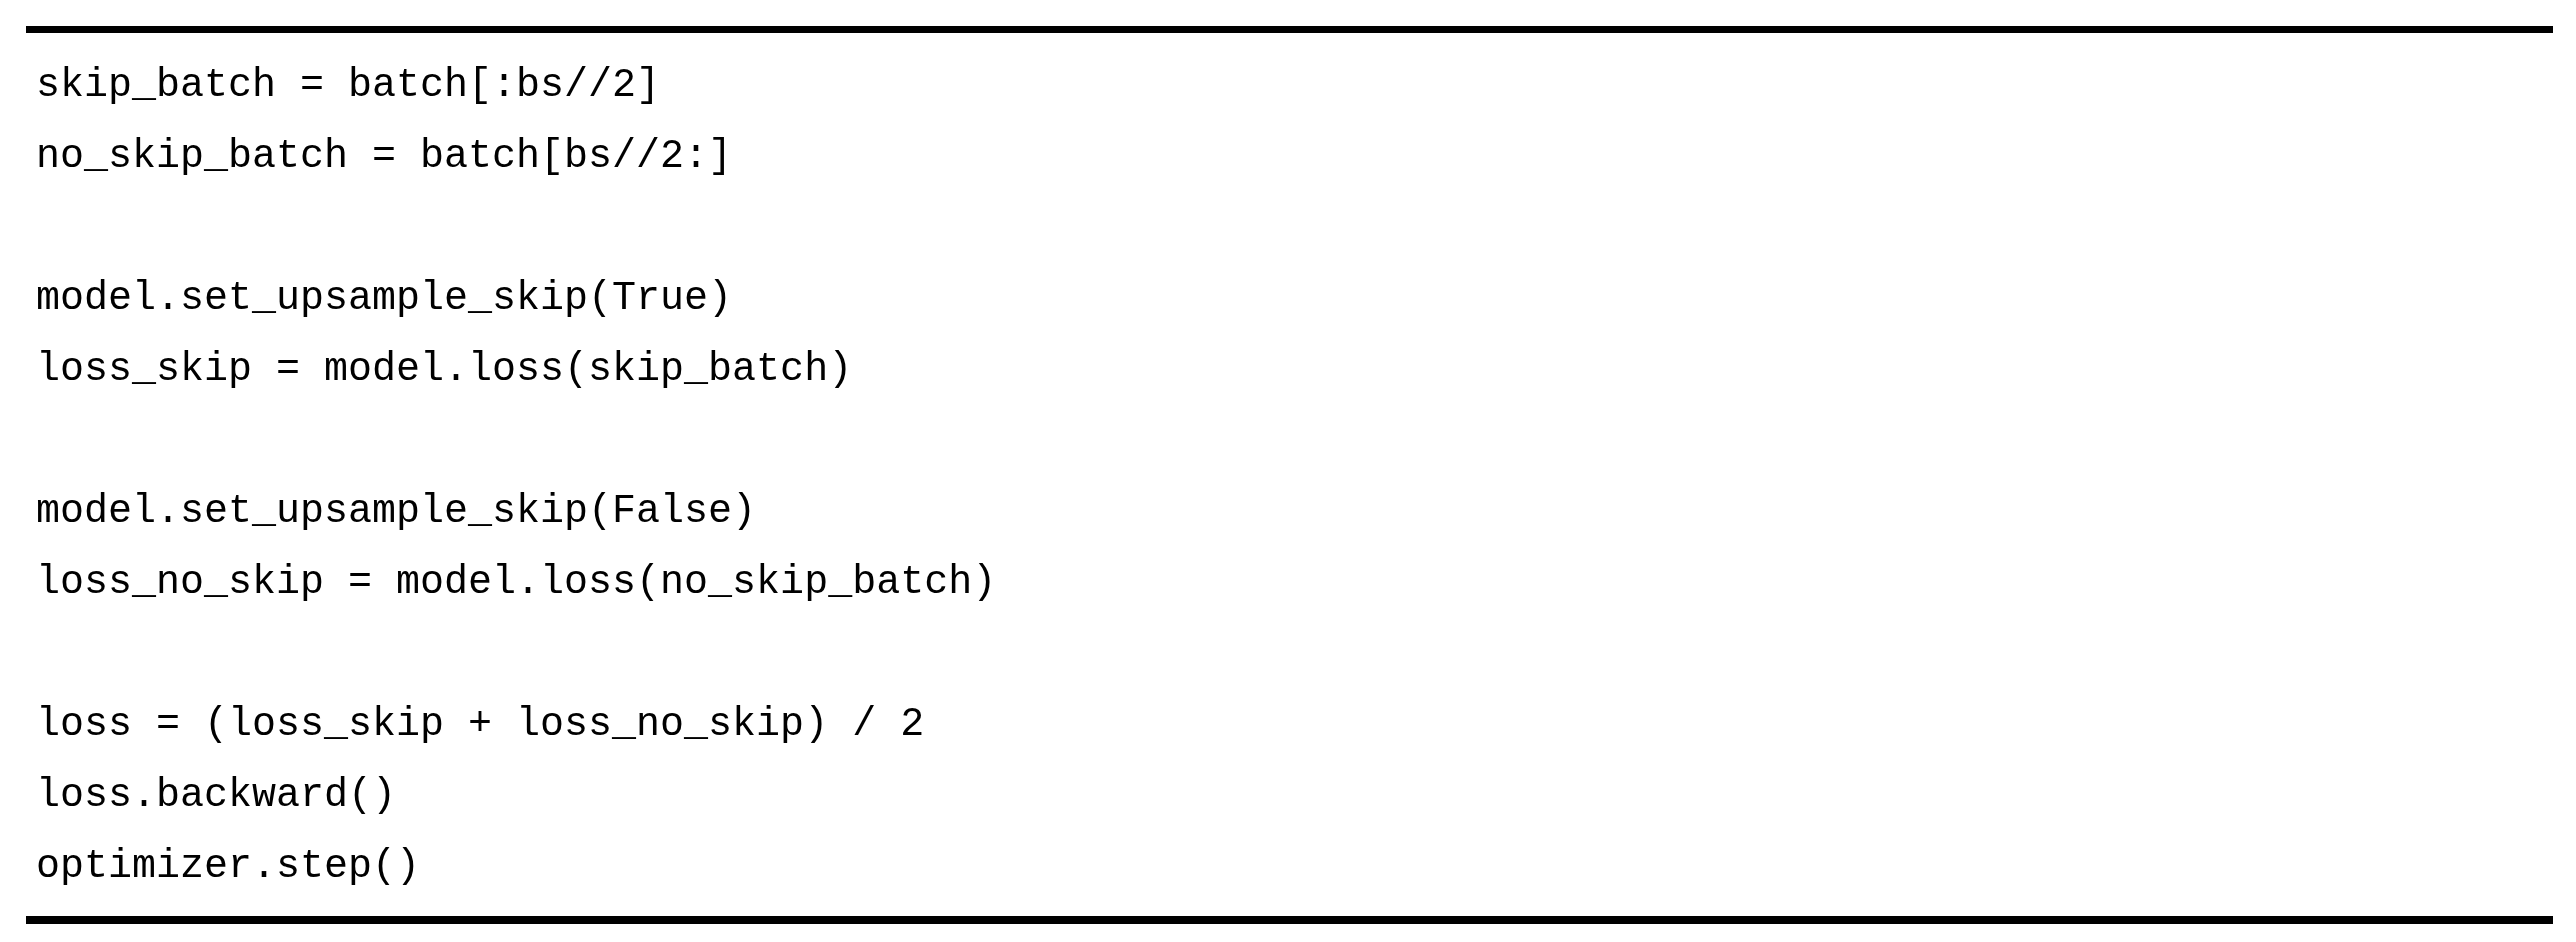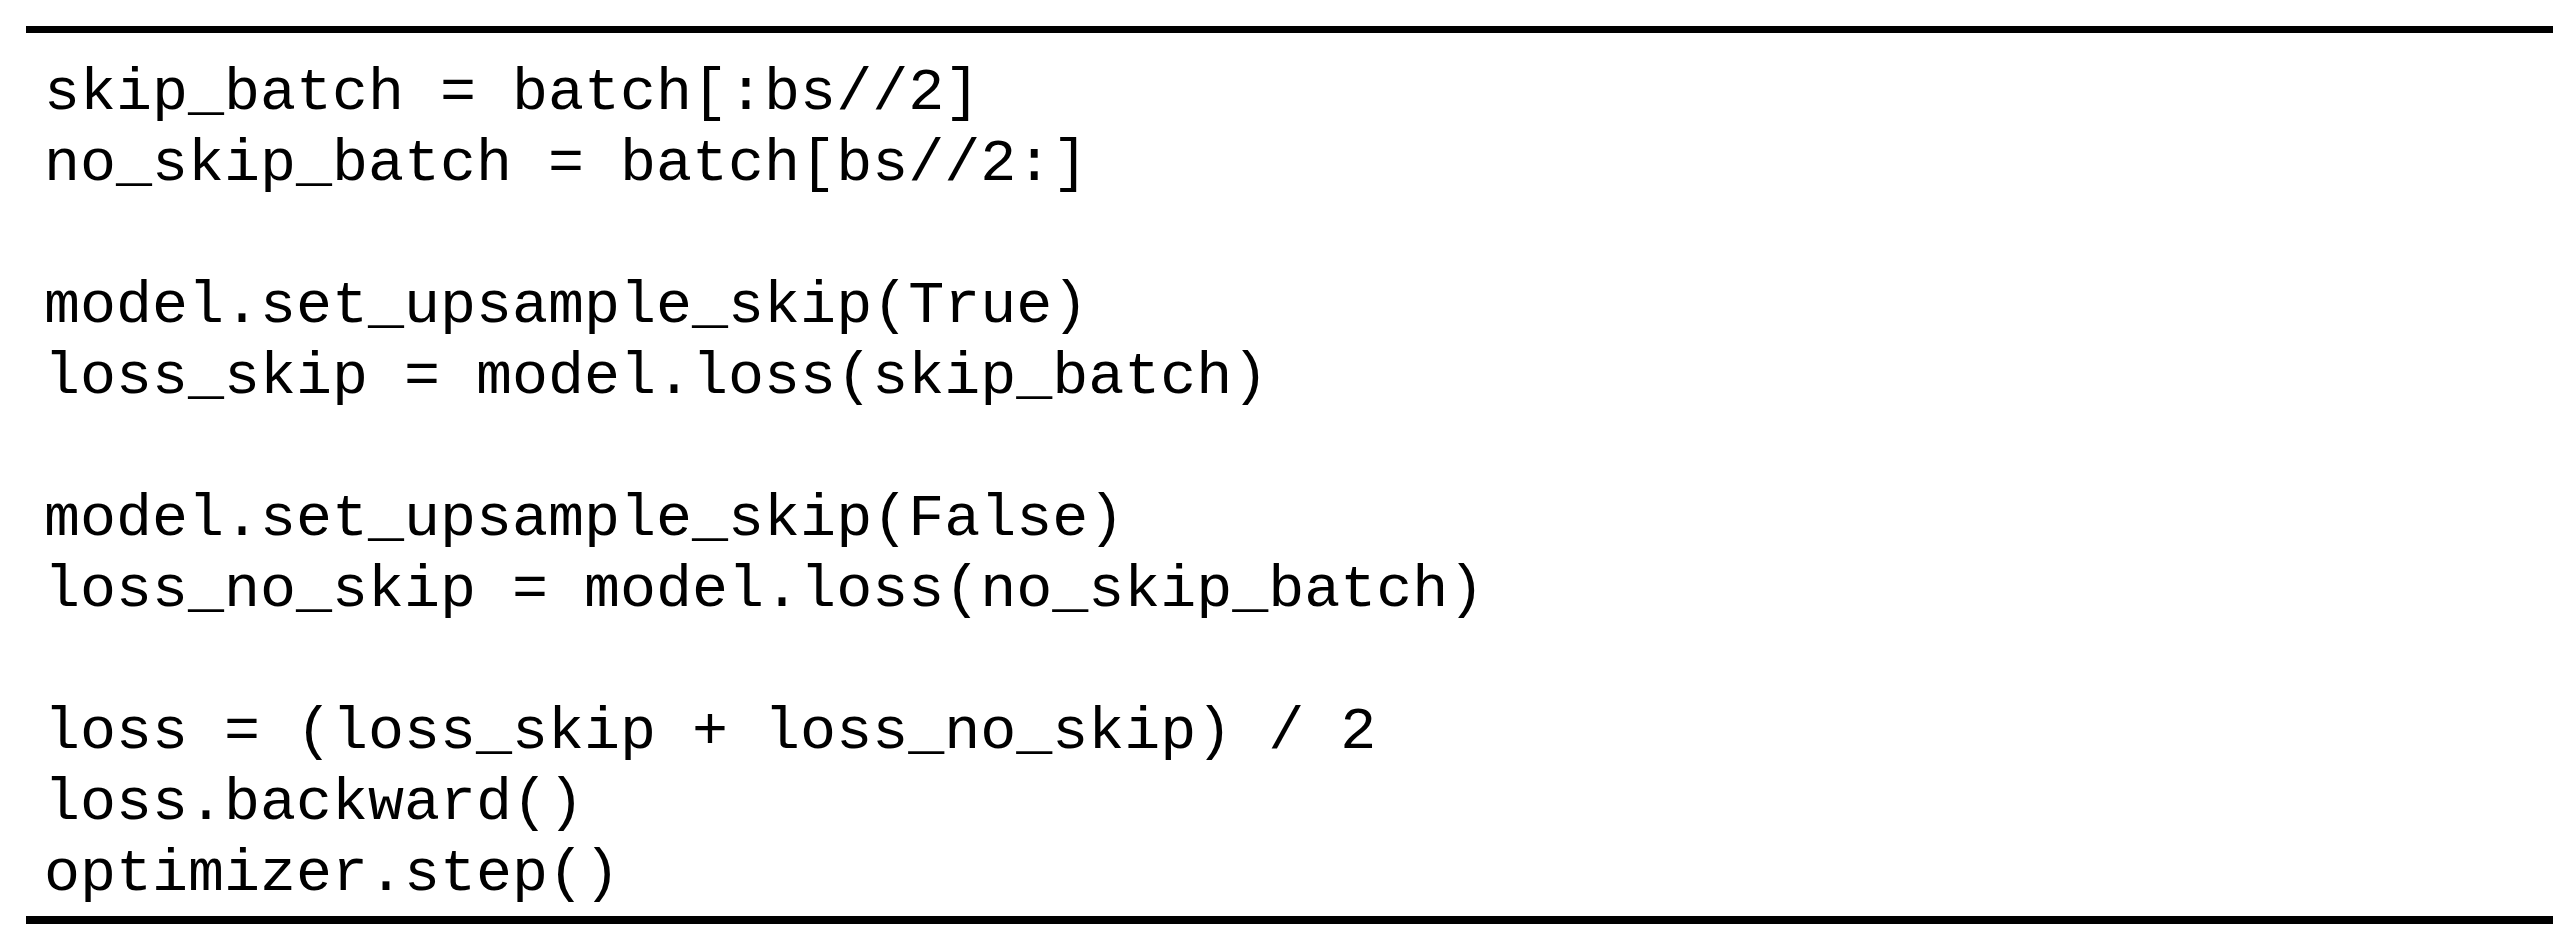--- a/index.html
+++ b/index.html
@@ -20,24 +20,24 @@
     width: 2527px;
     height: 7.7px;
     background: #000000;
   }
   .rule-top { top: 25.5px; }
   .rule-bottom { top: 916px; }
   .code {
     position: absolute;
     left: 36px;
     top: 50px;
-    margin: 8px;
+    margin: 0;
     color: #000000;
     font-family: "Liberation Mono", monospace;
-    font-size: 60px;
+    font-size: 40px;
     line-height: 71px;
     font-weight: 400;
   }
   .code-line {
     height: 71px;
     white-space: pre;
   }
 </style>
 </head>
 <body>

